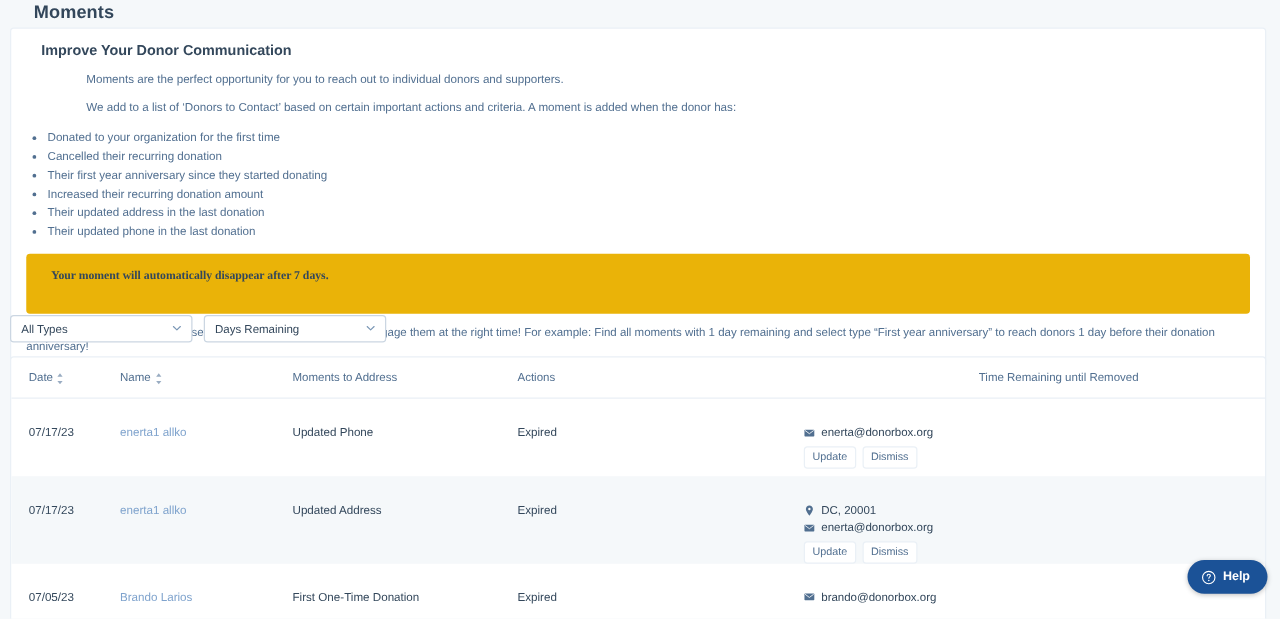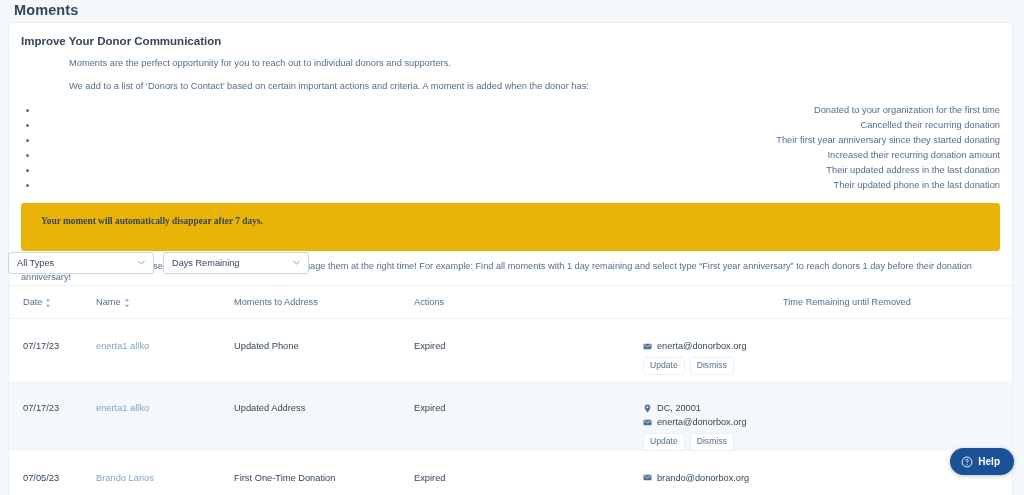--- a/index.html
+++ b/index.html
@@ -13,21 +13,21 @@
     position: relative;
     width: 1024px;
     height: 495px;
     overflow: hidden;
     background: #f5f8fa;
   }
 
   
   .page-title {
     position: absolute;
-    left: 14px;
+    left: 27px;
     top: 2px;
     font-size: 14.5px;
     font-weight: bold;
     color: #33475b;
     letter-spacing: .1px;
   }
 
   
   .info-card {
     position: absolute;
@@ -37,34 +37,33 @@
     background: #ffffff;
     border: 1px solid #eaf0f6;
     border-radius: 3px;
     box-sizing: border-box;
     padding: 10px 12px 9px 12px;
   }
   .info-title {
     font-size: 11.5px;
     font-weight: bold;
     color: #33475b;
-    margin: 2px 0 11px 0;
+    margin: 2px 0 11px 12px;
   }
   .info-p {
     font-size: 9.3px;
     color: #516f90;
     margin: 0 0 11px 0;
     line-height: 1.25;
     padding-left: 48px;
   }
   .info-list {
     margin: 0 0 9px 0;
     padding-left: 17px;
     list-style: disc;
-    text-align: right;
   }
   .info-list li {
     font-size: 9.3px;
     color: #516f90;
     line-height: 1.62;
   }
   .callout {
     background: #eab308;
     border-radius: 3px;
     padding: 13px 20px;

